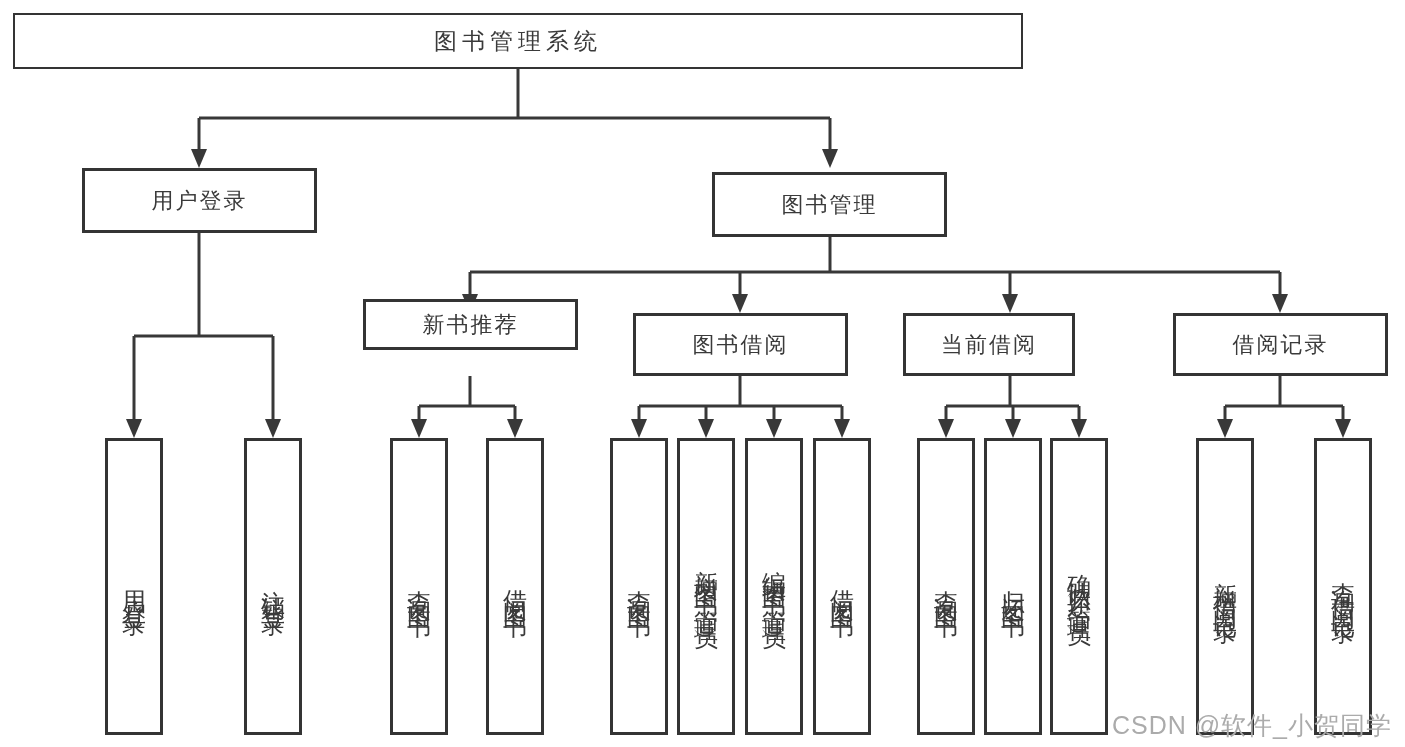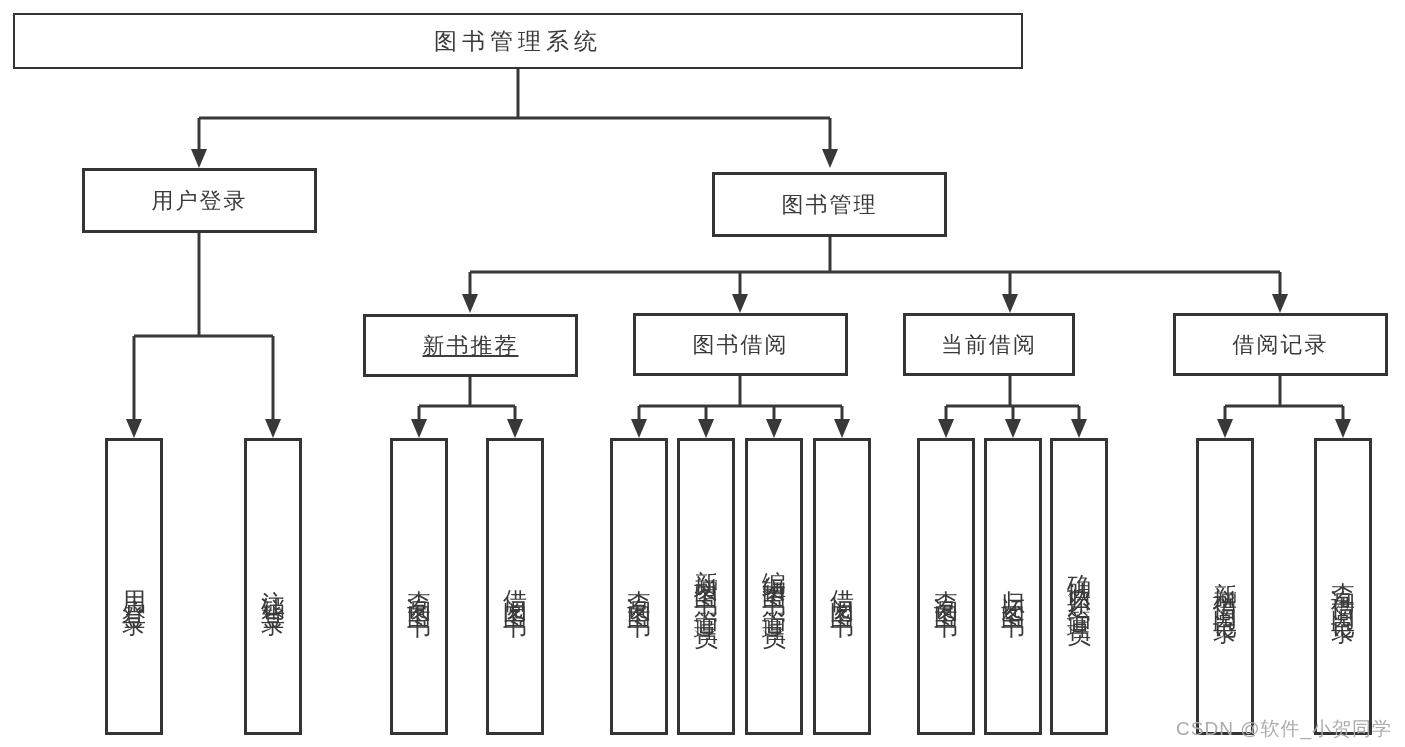--- a/index.html
+++ b/index.html
@@ -30,21 +30,21 @@
     line-height: 1;
     font-size: 24px;
     letter-spacing: 8px;
     color: #3a3a3a;
   }
   .v-label.tight { letter-spacing: 7px; }
   .watermark {
     position: absolute;
     right: 13px;
     bottom: 5px;
-    font-size: 19px;
+    font-size: 25px;
     letter-spacing: 1px;
     color: #ababab;
     z-index: 5;
     white-space: nowrap;
   }
 </style>
 </head>
 <body>
 
 <div class="canvas">
@@ -115,21 +115,21 @@
     <span class="root-label">图书管理系统</span>
   </div>
 
   <div class="box" style="left:82px; top:168px; width:235px; height:65px;">
     <span class="h-label">用户登录</span>
   </div>
   <div class="box" style="left:712px; top:172px; width:235px; height:65px;">
     <span class="h-label">图书管理</span>
   </div>
 
-  <div class="box" style="left:363px; top:314px; width:215px; height:63px;text-decoration:underline;">
+  <div class="box" style="left:363px; top:299px; width:215px; height:51px;">
     <span class="h-label">新书推荐</span>
   </div>
   <div class="box" style="left:633px; top:313px; width:215px; height:63px;">
     <span class="h-label">图书借阅</span>
   </div>
   <div class="box" style="left:903px; top:313px; width:172px; height:63px;">
     <span class="h-label">当前借阅</span>
   </div>
   <div class="box" style="left:1173px; top:313px; width:215px; height:63px;">
     <span class="h-label">借阅记录</span>

